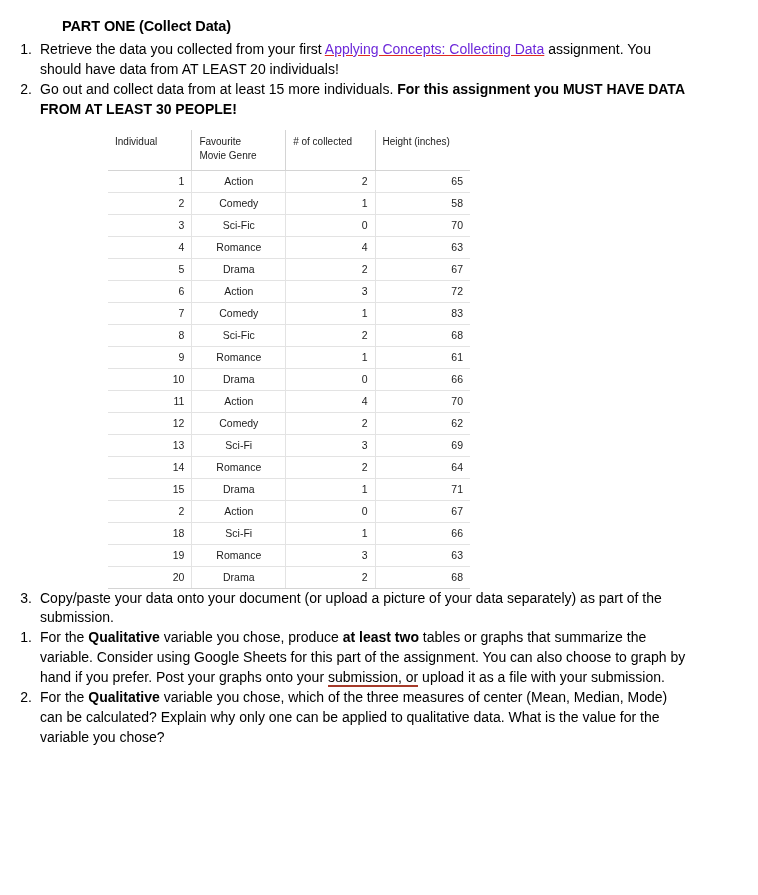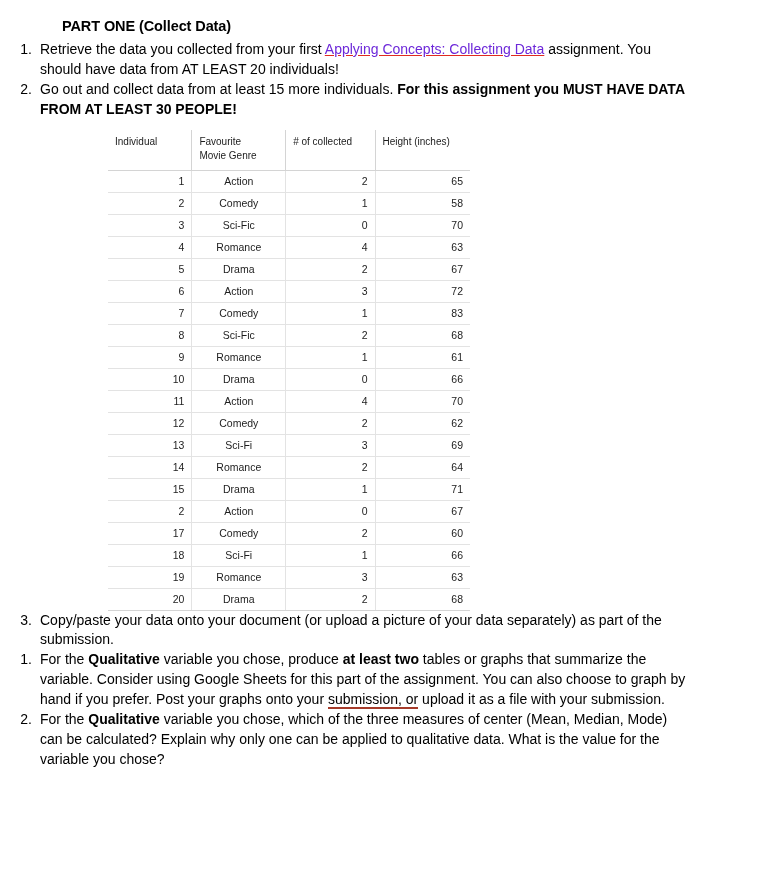--- a/index.html
+++ b/index.html
@@ -245,26 +245,20 @@
             <td class="sib">1</td>
             <td class="hgt">71</td>
           </tr>
           <tr>
             <td class="num">2</td>
             <td class="txt">Action</td>
             <td class="sib">0</td>
             <td class="hgt">67</td>
           </tr>
           <tr>
-            <td class="num">17</td>
-            <td class="txt">Comedy</td>
-            <td class="sib">2</td>
-            <td class="hgt">60</td>
-          </tr>
-          <tr>
             <td class="num">18</td>
             <td class="txt">Sci-Fi</td>
             <td class="sib">1</td>
             <td class="hgt">66</td>
           </tr>
           <tr>
             <td class="num">19</td>
             <td class="txt">Romance</td>
             <td class="sib">3</td>
             <td class="hgt">63</td>

